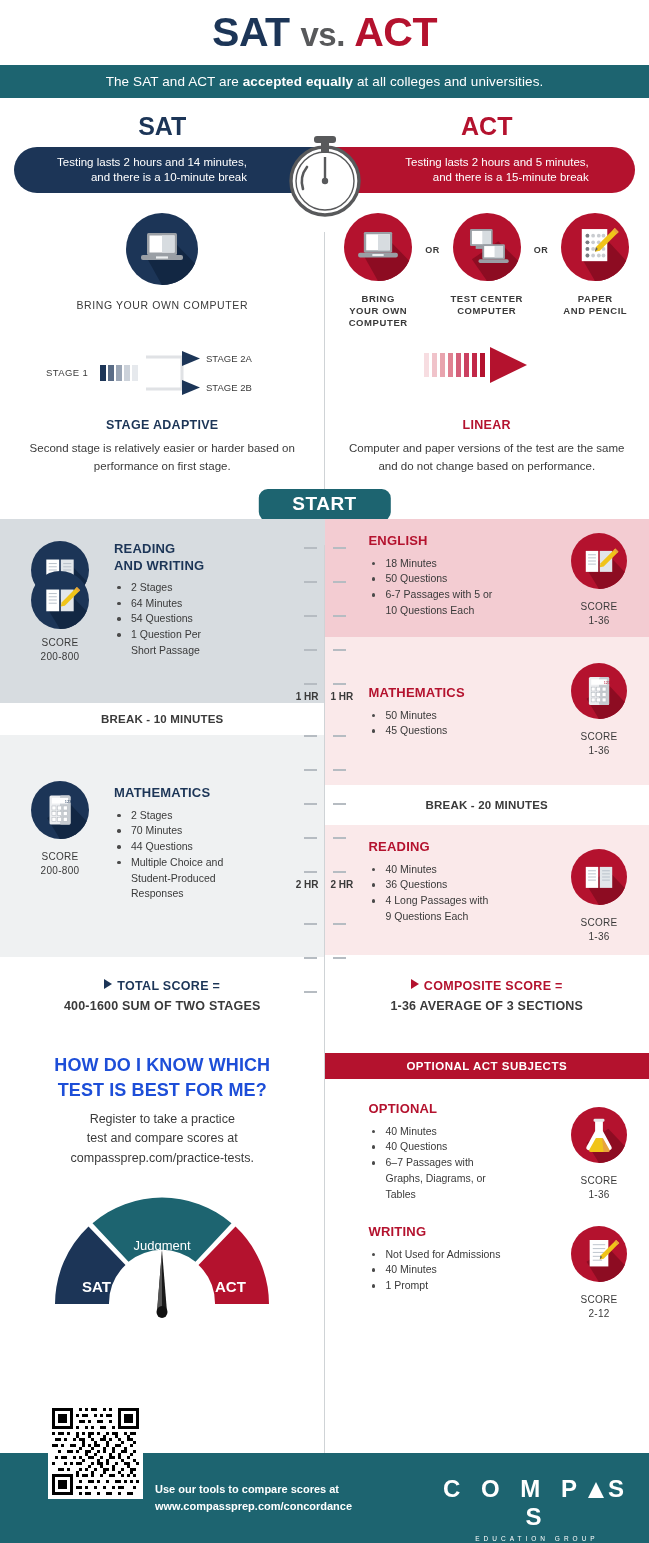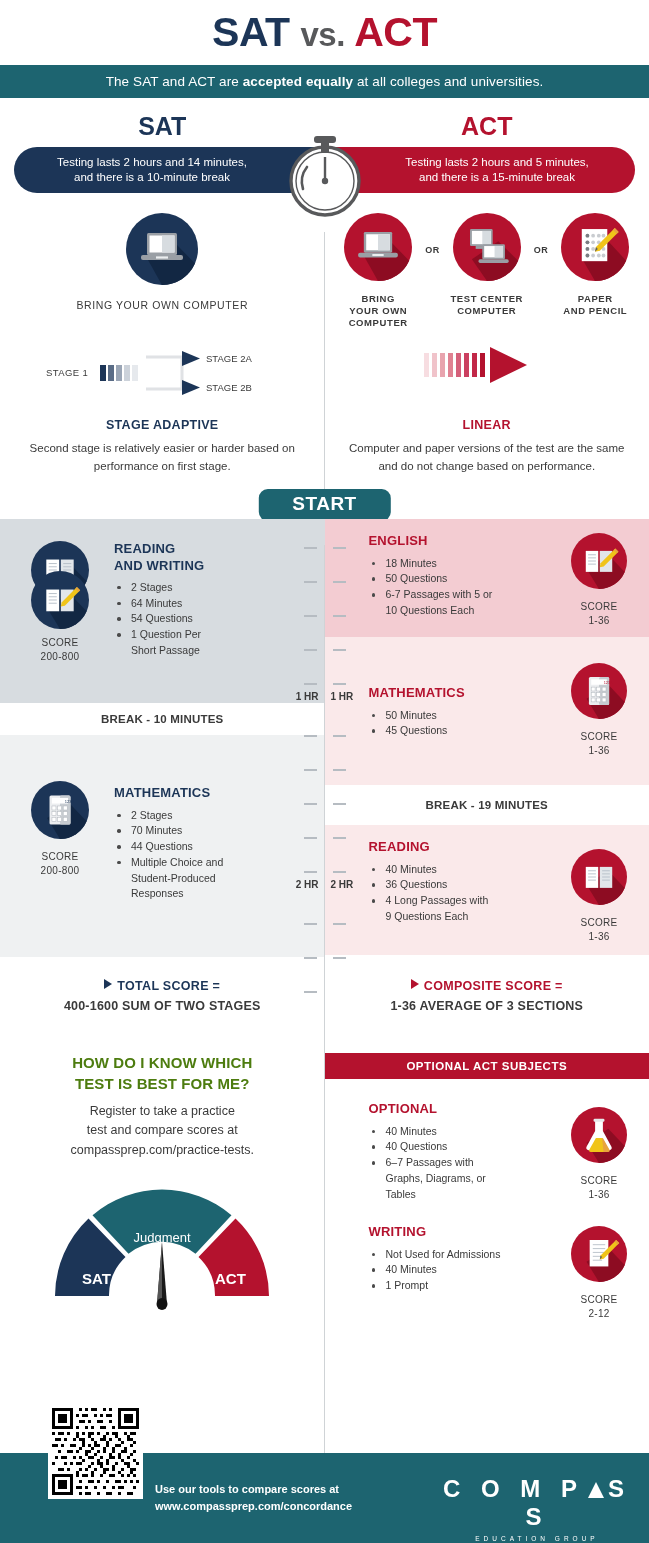--- a/index.html
+++ b/index.html
@@ -35,21 +35,21 @@
   .heads { display:flex; margin-top:14px; }
   .heads > div { flex:1; text-align:center; font-size:25px; font-weight:bold; }
   .h-sat { color:#1c3557; }
   .h-act { color:#b4122e; }
 
   
   .pillrow { position:relative; margin-top:6px; height:48px; }
   .pill {
     position:absolute; top:0; height:46px;
     display:flex; align-items:center; justify-content:center;
-    color:#fff; font-size:11.5px; line-height:1.35; text-align:center;
+    color:#fff; font-size:11.5px; line-height:1.35; text-align:right;
   }
   .pill.sat { left:14px; width:300px; background:#1c3557; border-radius:23px 0 0 23px; padding-right:24px;}
   .pill.act { right:14px; width:300px; background:#b4122e; border-radius:0 23px 23px 0; padding-left:24px;}
 
   
   .stopwatch { position:absolute; left:289px; top:-24px; width:72px; height:96px; }
 
   
   .vdiv { position:absolute; width:1px; background:#cfd3d6; left:324px; }
 
@@ -121,21 +121,21 @@
   .totals { display:flex; }
   .totals > div { flex:1; text-align:center; }
   .tot-title { font-size:12.5px; font-weight:bold; letter-spacing:.3px; }
   .tot-title.sat { color:#1c3557; }
   .tot-title.act { color:#b4122e; }
   .tot-sub { font-size:12.5px; font-weight:bold; letter-spacing:.2px; color:#3a3a3a; margin-top:6px;}
   .tri { display:inline-block; width:0;height:0; border-left:8px solid currentColor; border-top:5px solid transparent; border-bottom:5px solid transparent; vertical-align:1px; margin-right:5px;}
 
   
   .howto { text-align:center; padding:0 28px; }
-  .howto h3 { color:#4d7c0f; font-size:15px; font-weight:bold; line-height:1.35; letter-spacing:.1px;}
+  .howto h3 { color:#1d4ed8; font-size:18px; font-weight:bold; line-height:1.35; letter-spacing:.1px;}
   .howto p { font-size:12.5px; line-height:1.55; margin-top:8px; color:#3a3a3a;text-align:center;}
 
   
   .optbar { background:#b4122e; color:#fff; text-align:center; font-size:11.5px; font-weight:bold; letter-spacing:.5px; padding:7px 0;}
 
   
   .gauge-wrap { text-align:center; }
 
   
   .footer { position:absolute; left:0; right:0; bottom:0; height:90px; background:#1d6470; }
@@ -524,21 +524,21 @@
             </svg>
             <div class="score-lbl">
               <div>SCORE</div>
               <div>1-36</div>
             </div>
           </div>
         </div>
       </div>
 
       <div class="blk blk-white break-row" style="height:40px;line-height:40px;">
-        <span>BREAK - 19 MINUTES</span>
+        <span>BREAK - 20 MINUTES</span>
       </div>
 
       <div class="blk blk-act-fill2" style="height:130px;padding:14px 10px 0 44px;">
         <div class="sec">
           <div style="flex:1;">
             <div class="sec-title act">READING</div>
             <ul class="facts">
               <li>40 Minutes</li>
               <li>36 Questions</li>
               <li style="width:120px">4 Long Passages with 9 Questions Each</li>

